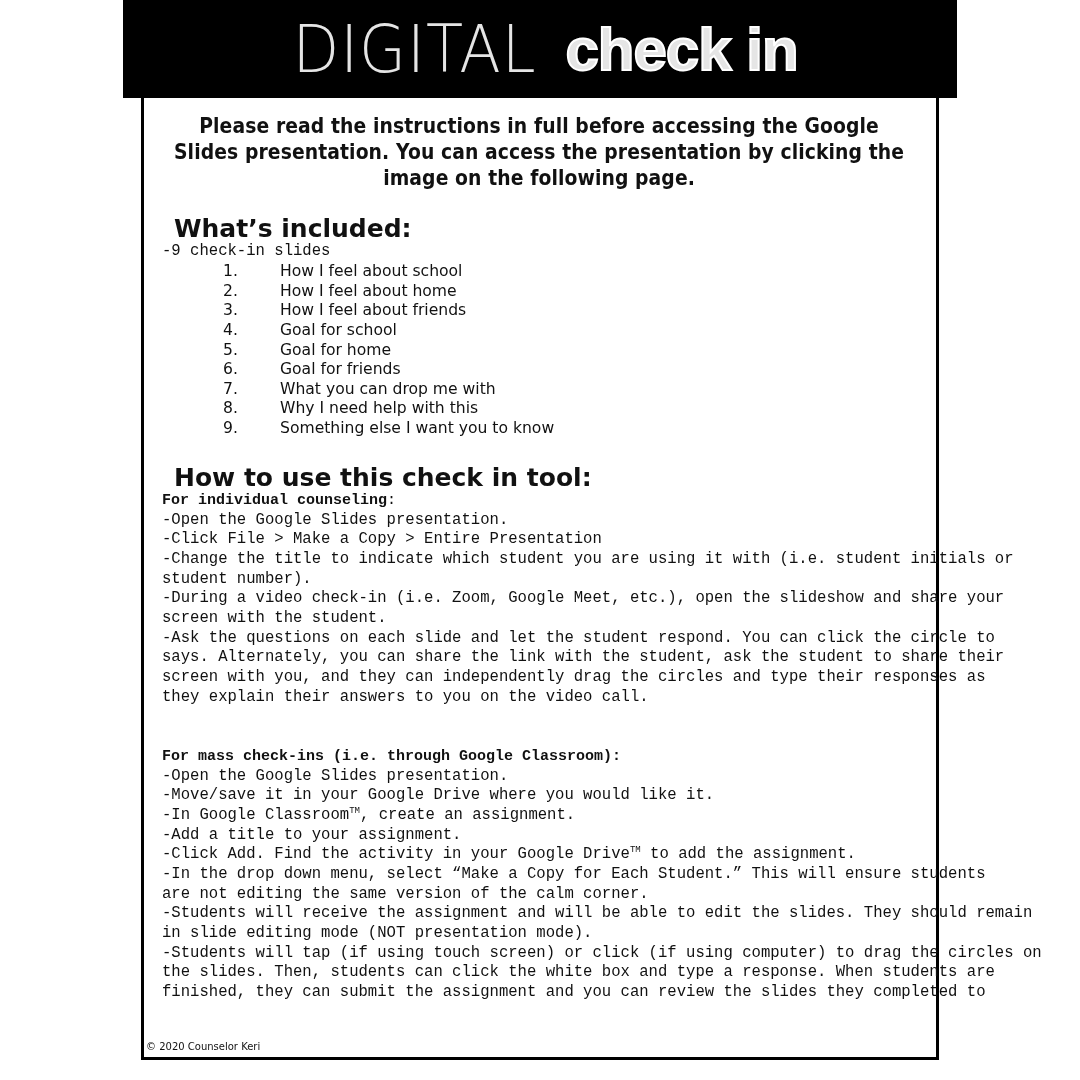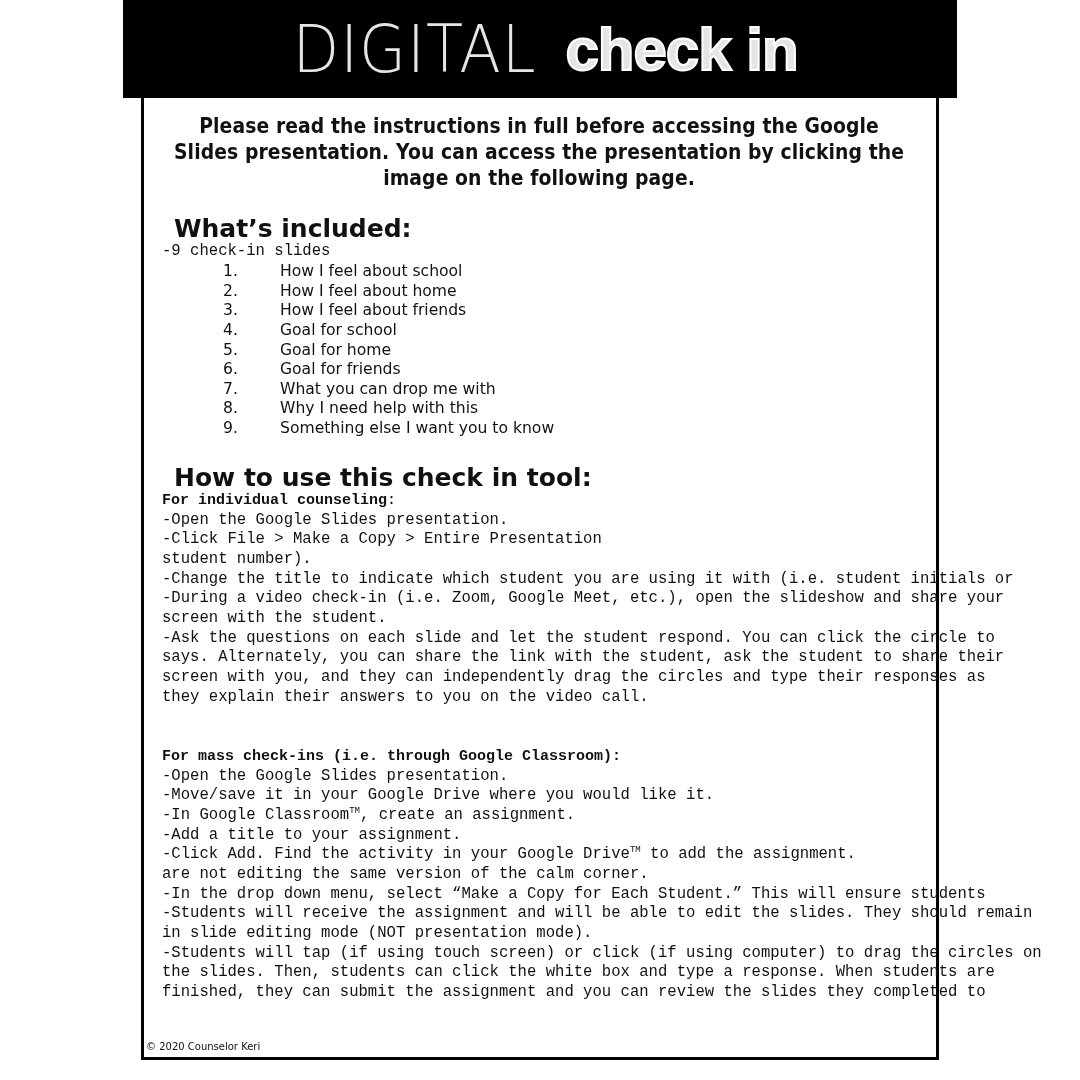--- a/index.html
+++ b/index.html
@@ -189,39 +189,39 @@
       <span class="txt">Something else I want you to know</span>
     </div>
 </div>
 
 <div class="h2" style="top:465px;">How to use this check in tool:</div>
 
 <div class="block" style="top:491px;">
   <span class="subhead"><span>For individual counseling</span><span class="colon">:</span></span>
   <span class="body-line">-Open the Google Slides presentation.</span>
   <span class="body-line">-Click File &gt; Make a Copy &gt; Entire Presentation</span>
+  <span class="body-line">-Change the title to indicate which student you are using it with (i.e. student initials or</span>
   <span class="body-line">student number).</span>
-  <span class="body-line">-Change the title to indicate which student you are using it with (i.e. student initials or</span>
   <span class="body-line">-During a video check-in (i.e. Zoom, Google Meet, etc.), open the slideshow and share your</span>
   <span class="body-line">screen with the student.</span>
   <span class="body-line">-Ask the questions on each slide and let the student respond. You can click the circle to</span>
   <span class="body-line">says. Alternately, you can share the link with the student, ask the student to share their</span>
   <span class="body-line">screen with you, and they can independently drag the circles and type their responses as</span>
   <span class="body-line">they explain their answers to you on the video call.</span>
 </div>
 
 <div class="block" style="top:747px;">
   <span class="subhead">For mass check-ins (i.e. through Google Classroom):</span>
   <span class="body-line">-Open the Google Slides presentation.</span>
   <span class="body-line">-Move/save it in your Google Drive where you would like it.</span>
   <span class="body-line"><span>-In Google Classroom</span><sup class="tm">TM</sup><span>, create an assignment.</span></span>
   <span class="body-line">-Add a title to your assignment.</span>
   <span class="body-line"><span>-Click Add. Find the activity in your Google Drive</span><sup class="tm">TM</sup><span> to add the assignment.</span></span>
+  <span class="body-line">-In the drop down menu, select “Make a Copy for Each Student.” This will ensure students</span>
   <span class="body-line">are not editing the same version of the calm corner.</span>
-  <span class="body-line">-In the drop down menu, select “Make a Copy for Each Student.” This will ensure students</span>
   <span class="body-line">-Students will receive the assignment and will be able to edit the slides. They should remain</span>
   <span class="body-line">in slide editing mode (NOT presentation mode).</span>
   <span class="body-line">-Students will tap (if using touch screen) or click (if using computer) to drag the circles on</span>
   <span class="body-line">the slides. Then, students can click the white box and type a response. When students are</span>
   <span class="body-line">finished, they can submit the assignment and you can review the slides they completed to</span>
 </div>
 
 <div class="footer">© 2020 Counselor Keri</div>
 
 </body></html>

